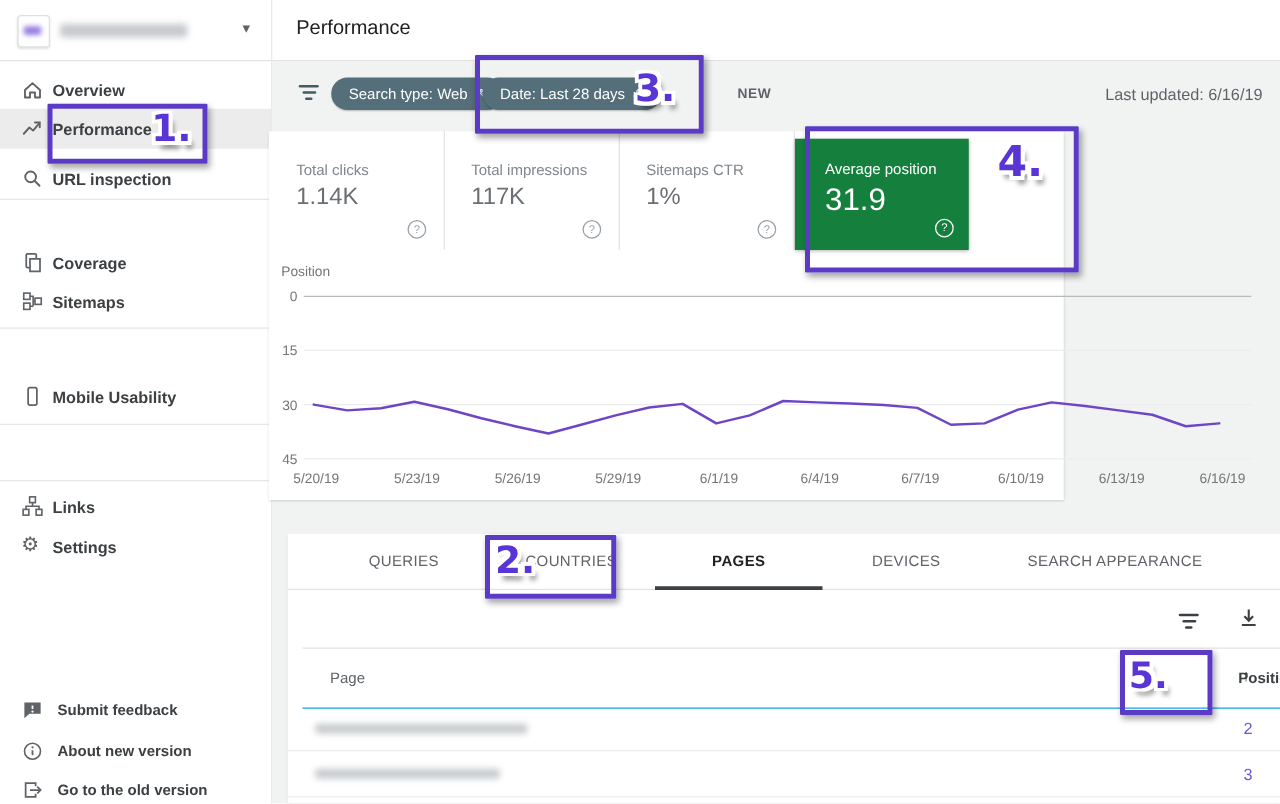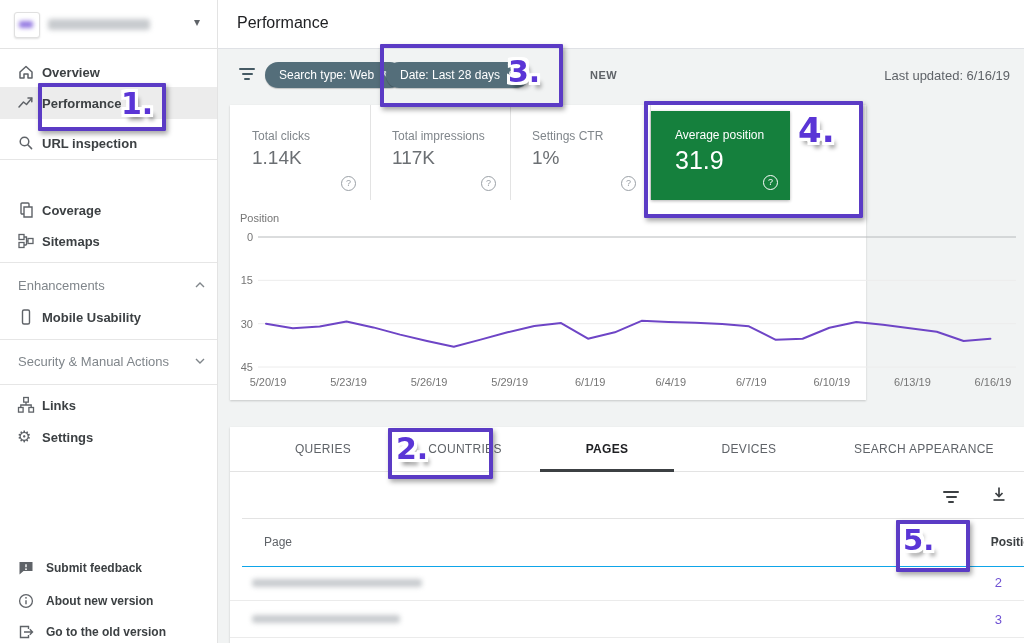--- a/index.html
+++ b/index.html
@@ -39,40 +39,40 @@
   #tb-filter{position:absolute;left:20px;top:17px;cursor:pointer;}
   .chip{position:absolute;top:14px;height:26px;background:#546e7a;border-radius:14px;color:#fff;
         font-size:12px;line-height:26px;padding:0 12px 0 14px;cursor:pointer;white-space:nowrap;box-shadow:0 1px 1px rgba(0,0,0,.2);}
   .chip .pencil{margin-left:8px;font-size:11px;}
   #chip-search{left:47px;}
   #chip-date{left:168px;}
   #new-badge{position:absolute;left:325px;top:21px;font-size:11px;font-weight:bold;letter-spacing:.5px;color:#5f6368;margin-left:47px;}
   #last-updated{position:absolute;right:14px;top:20px;font-size:13px;color:#5f6368;}
 
   
-  #metrics-card{position:absolute;left:230px;top:105px;width:636px;height:295px;background:#fff;box-shadow:0 1px 2px rgba(0,0,0,.18);}
+  #metrics-card{position:absolute;left:215px;top:105px;width:636px;height:295px;background:#fff;box-shadow:0 1px 2px rgba(0,0,0,.18);}
   .tile{position:absolute;top:0;width:140px;height:95px;cursor:pointer;}
   .tile.bordered{border-right:1px solid #e3e3e3;}
   .tile .t-label{position:absolute;left:22px;top:24px;font-size:12px;color:#80868b;}
   .tile .t-value{position:absolute;left:22px;top:42px;font-size:19px;color:#6b6f73;}
   .help-dot{position:absolute;right:14px;bottom:9px;width:13px;height:13px;border:1px solid #9aa0a6;border-radius:50%;
             font-size:9px;line-height:13px;text-align:center;color:#9aa0a6;}
   .tile.selected-tile{left:421px;top:6px;width:139px;height:89px;background:#15803d;box-shadow:0 1px 3px rgba(0,0,0,.3);}
   .tile.selected-tile .t-label{color:#fff;top:17px;left:24px;}
   .tile.selected-tile .t-value{color:#fff;top:35px;left:24px;font-size:25px;}
   .tile.selected-tile .help-dot{border-color:#fff;color:#fff;right:12px;bottom:10px;}
 
   #chart-wrap{position:absolute;left:0;top:105px;width:794px;height:190px;}
   #chart-ylabel{position:absolute;left:10px;top:2px;font-size:11px;color:#757575;}
   #chart-svg{position:absolute;left:0;top:0;}
   #chart-svg .tick{font-size:11px;fill:#757575;font-family:"Liberation Sans","DejaVu Sans",sans-serif;}
 
   
   #table-card{position:absolute;left:230px;top:427px;width:794px;height:216px;background:#fff;box-shadow:0 1px 2px rgba(0,0,0,.18);overflow:hidden;}
-  #tabs-row{position:absolute;left:0;top:0;width:794px;height:45px;border-bottom:1px solid #e3e3e3;display:flex;padding-left:26px;box-sizing:border-box;justify-content:space-between;}
+  #tabs-row{position:absolute;left:0;top:0;width:794px;height:45px;border-bottom:1px solid #e3e3e3;display:flex;padding-left:26px;box-sizing:border-box;}
   .tab{height:45px;line-height:45px;text-align:center;font-size:12px;letter-spacing:.3px;color:#5f6368;cursor:pointer;box-sizing:border-box;}
   .tab.w134{width:134px;}  .tab.w200{width:200px;}
   .tab.active{color:#202124;font-weight:bold;border-bottom:3px solid #3c4043;}
   #tools-row{position:absolute;left:0;top:45px;width:794px;height:46px;}
   #tbl-filter{position:absolute;left:712px;top:16px;cursor:pointer;}
   #tbl-filter i{background:#3c4043;}
   #dl-icon{position:absolute;left:760px;top:13px;width:18px;height:18px;color:#3c4043;cursor:pointer;}
   #thead-row{position:absolute;left:12px;top:91px;width:794px;height:47px;border-top:1px solid #e3e3e3;border-bottom:1px solid #0ea5e9;padding-left:24px;}
   #th-page{position:absolute;left:22px;top:16px;font-size:12px;color:#5f6368;}
   #th-sort{position:absolute;right:60px;top:14px;font-size:13px;color:#3c4043;cursor:pointer;}
@@ -151,48 +151,32 @@
             <rect x="2" y="10.5" width="5" height="5"></rect>
             <rect x="11" y="6.5" width="5" height="5"></rect>
             <path d="M7 5 h2.5 v8 M9.5 9 h1.5 M7 13 h2.5"></path>
           </svg>
       </span>
       <span class="nav-label">Sitemaps</span>
     </div>
 
     <div class="sb-div" style="top:262px"></div>
 
-    <div class="nav-section" style="top:269px">
-      <span class="sec-label">Enhancements</span>
-      <span class="chev">
-        <svg width="14" height="14" viewBox="0 0 14 14">
-            <polyline points="3,9 7,5 11,9" fill="none" stroke="currentColor" stroke-width="1.4"></polyline>
-          </svg>
-      </span>
-    </div>
 
     <div class="nav-item" style="top:301px">
       <span class="nav-icon">
         <svg width="18" height="18" viewBox="0 0 18 18">
             <rect x="5.5" y="2" width="7" height="14" rx="1.5" fill="none" stroke="currentColor" stroke-width="1.4"></rect>
           </svg>
       </span>
       <span class="nav-label">Mobile Usability</span>
     </div>
 
     <div class="sb-div" style="top:339px"></div>
 
-    <div class="nav-section" style="top:345px">
-      <span class="sec-label">Security &amp; Manual Actions</span>
-      <span class="chev">
-        <svg width="14" height="14" viewBox="0 0 14 14">
-            <polyline points="3,5 7,9 11,5" fill="none" stroke="currentColor" stroke-width="1.4"></polyline>
-          </svg>
-      </span>
-    </div>
 
     <div class="sb-div" style="top:384px"></div>
 
     <div class="nav-item" style="top:389px">
       <span class="nav-icon">
         <svg width="18" height="18" viewBox="0 0 18 18" fill="none" stroke="currentColor" stroke-width="1.3">
             <rect x="6.7" y="1.5" width="4.6" height="4.6"></rect>
             <rect x="1.5" y="11.5" width="4.6" height="4.6"></rect>
             <rect x="11.9" y="11.5" width="4.6" height="4.6"></rect>
             <path d="M9 6.1 v2.9 M9 9 h-5.2 v2.5 M9 9 h5.2 v2.5"></path>
@@ -265,21 +249,21 @@
       <span class="t-label">Total clicks</span>
       <span class="t-value">1.14K</span>
       <span class="help-dot">?</span>
     </div>
     <div class="tile bordered" style="left:140px">
       <span class="t-label">Total impressions</span>
       <span class="t-value">117K</span>
       <span class="help-dot">?</span>
     </div>
     <div class="tile bordered" style="left:280px">
-      <span class="t-label">Settings CTR</span>
+      <span class="t-label">Sitemaps CTR</span>
       <span class="t-value">1%</span>
       <span class="help-dot">?</span>
     </div>
     <div class="tile selected-tile">
       <span class="t-label">Average position</span>
       <span class="t-value">31.9</span>
       <span class="help-dot">?</span>
     </div>
 
     <div id="chart-wrap">

